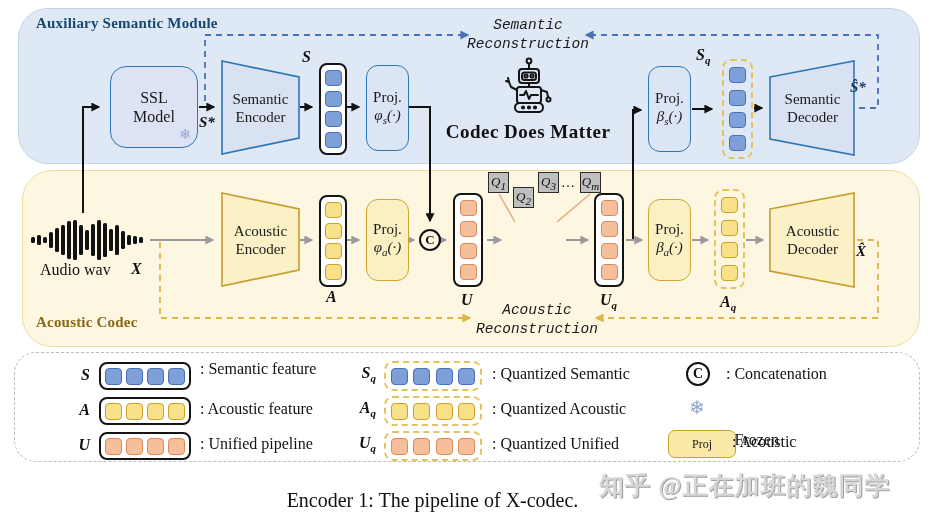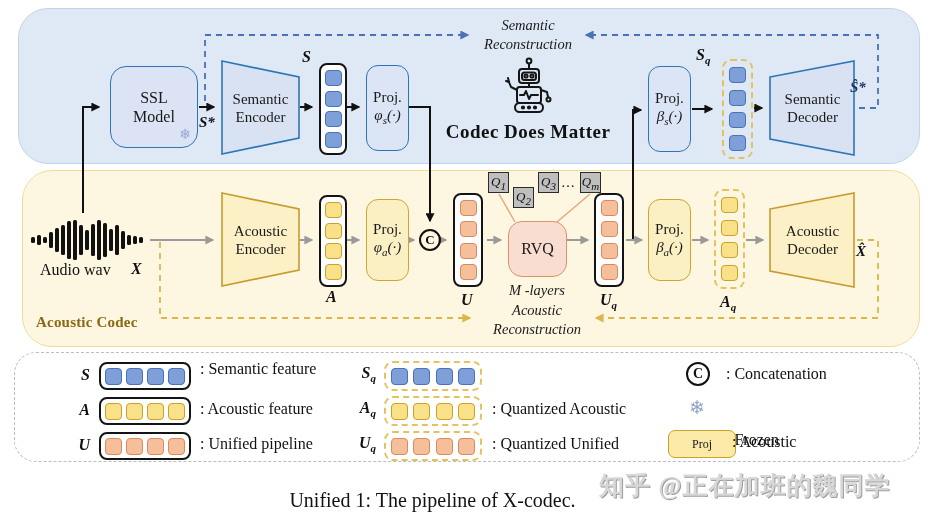--- a/index.html
+++ b/index.html
@@ -44,21 +44,21 @@
   .chip.blue   { background:#7e9fd8; border:1.3px solid #4a72b8; }
   .chip.yellow { background:#f9e18a; border:1.3px solid #c9a227; }
   .chip.orange { background:#f5bf9b; border:1.3px solid #dd8a5b; }
 
   
   .mlabel { position:absolute; font-weight:bold; font-style:italic; font-size:16px; color:#111; }
   .mlabel sub { font-weight:bold; }
   .navy { color:#16365c; }
 
   
-  .recon { position:absolute; text-align:center; font-style:italic; font-size:14.5px; color:#1a1a1a; line-height:1.3; }
+  .recon { position:absolute; text-align:center; font-style:italic; font-size:14.5px; color:#1a1a1a; line-height:1.3;font-family:Liberation Mono, monospace; }
   .motto { position:absolute; text-align:center; font-weight:bold; font-size:19px; color:#111; letter-spacing:.5px; }
 
   .concat-circle { position:absolute; box-sizing:border-box; width:22px; height:22px; border:2px solid #111; border-radius:50%;
                    display:flex; align-items:center; justify-content:center; font-weight:bold; font-size:13px; color:#111; background:transparent; }
 
   .qbox { position:absolute; box-sizing:border-box; width:21px; height:21px; background:#bfbfbf; border:1.5px solid #2b2b2b;
           display:flex; align-items:center; justify-content:center; font-style:italic; font-size:13px; color:#111; }
   .qdots { position:absolute; font-size:14px; color:#111; letter-spacing:2px; }
 
   .rvq { position:absolute; left:508px; top:221px; width:57px; height:54px; background:#f8ddd0; border:1.6px solid #d9956a;
@@ -142,20 +142,21 @@
       <path d="M 160 242 L 160 318 L 470 318" marker-end="url(#mk-gold)"></path>
       <path d="M 857 240 L 878 240 L 878 318 L 596 318" marker-end="url(#mk-gold)"></path>
     </g>
 
     <g stroke="#e8a87c" stroke-width="1.5" fill="none">
       <path d="M 499 194 L 515 222"></path>
       <path d="M 590 194 L 557 222"></path>
     </g>
   </svg>
 
+  <div class="panel-title blue abs" style="left:36px; top:15px;">Auxiliary Semantic Module</div>
 
   <div class="procbox ssl">
     <span>SSL</span>
     <span>Model</span>
     <span class="snow">❄</span>
   </div>
 
   <span class="mlabel" style="left:199px; top:114px; font-size:15px;">S*</span>
 
   <div class="trap" style="left:221px; top:60px; width:79px; height:95px;">
@@ -295,24 +296,20 @@
       <span><i>Q</i><sub>2</sub></span>
     </div>
   <div class="qbox" style="left:538px; top:172px;">
       <span><i>Q</i><sub>3</sub></span>
     </div>
   <span class="qdots" style="left:561px; top:175px;">…</span>
   <div class="qbox" style="left:580px; top:172px;">
       <span><i>Q</i><sub>m</sub></span>
     </div>
 
-  <div class="rvq">
-      <span>RVQ</span>
-    </div>
-  <div class="recon" style="left:482px; top:281px; width:110px;">M -layers</div>
   <div class="recon" style="left:457px; top:301px; width:160px;">
     <span style="display:block;">Acoustic</span>
     <span style="display:block;">Reconstruction</span>
   </div>
 
   <div class="vstack" style="left:594px; top:193px; height:94px; width:30px;">
     <span class="chip orange"></span>
     <span class="chip orange"></span>
     <span class="chip orange"></span>
     <span class="chip orange"></span>
@@ -367,20 +364,21 @@
   </div>
   <span class="legend-text" style="left:200px; top:435px;">: Unified pipeline</span>
 
   <span class="legend-sym" style="left:330px; top:364px; width:46px;"><i>S</i><sub>q</sub></span>
   <div class="hstack qdash" style="left:384px; top:361px;">
     <span class="chip blue"></span>
       <span class="chip blue"></span>
       <span class="chip blue"></span>
       <span class="chip blue"></span>
   </div>
+  <span class="legend-text" style="left:492px; top:365px;">: Quantized Semantic</span>
 
   <span class="legend-sym" style="left:330px; top:399px; width:46px;"><i>A</i><sub>q</sub></span>
   <div class="hstack qdash" style="left:384px; top:396px;">
     <span class="chip yellow"></span>
       <span class="chip yellow"></span>
       <span class="chip yellow"></span>
       <span class="chip yellow"></span>
   </div>
   <span class="legend-text" style="left:492px; top:400px;">: Quantized Acoustic</span>
 
@@ -399,16 +397,16 @@
   <span class="legend-text" style="left:726px; top:365px;">: Concatenation</span>
 
   <span class="legend-snow" style="left:689px; top:396px;">❄</span>
   <span class="legend-text" style="left:726px; top:411px;margin-top:20px;">: Frozen</span>
 
   <div class="legend-proj" style="left:668px; top:430px;">
       <span>Proj</span>
     </div>
   <span class="legend-text" style="left:732px; top:433px;">: Acoustic</span>
 
-  <div class="caption">Unified 1: The pipeline of X-codec.</div>
+  <div class="caption">Encoder 1: The pipeline of X-codec.</div>
   <div class="watermark">知乎 @正在加班的魏同学</div>
 
 </div>
 
 </body></html>

